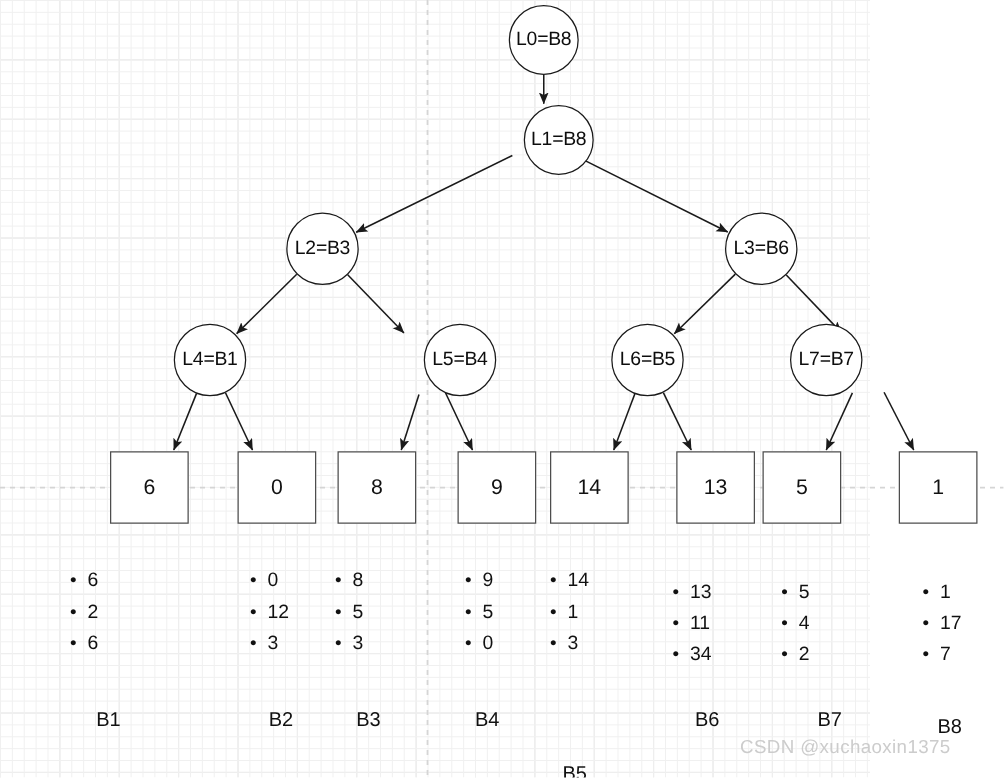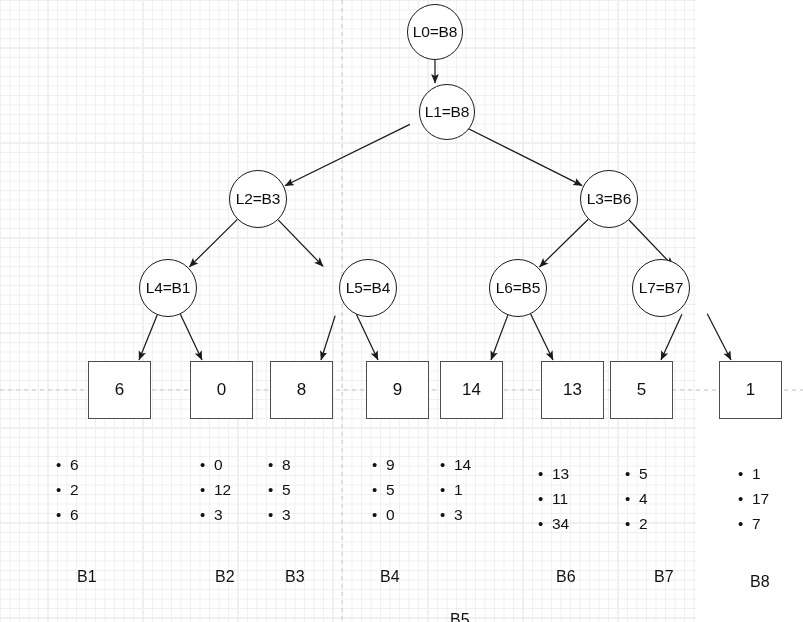--- a/index.html
+++ b/index.html
@@ -228,13 +228,14 @@
       <div class="bucket-label" style="left: 77px; top: 568px;">B1</div>
       <div class="bucket-label" style="left: 215px; top: 568px;">B2</div>
       <div class="bucket-label" style="left: 285px; top: 568px;">B3</div>
       <div class="bucket-label" style="left: 380px; top: 568px;">B4</div>
       <div class="bucket-label" style="left: 450px; top: 568px; margin-top: 43px;">B5</div>
       <div class="bucket-label" style="left: 556px; top: 568px;">B6</div>
       <div class="bucket-label" style="left: 654px; top: 568px;">B7</div>
       <div class="bucket-label" style="left: 750px; top: 573px;">B8</div>
     </div>
 
+  <div class="watermark" style="left: 592px; top: 589px;">CSDN @xuchaoxin1375</div>
 </div>
 
 </body></html>

